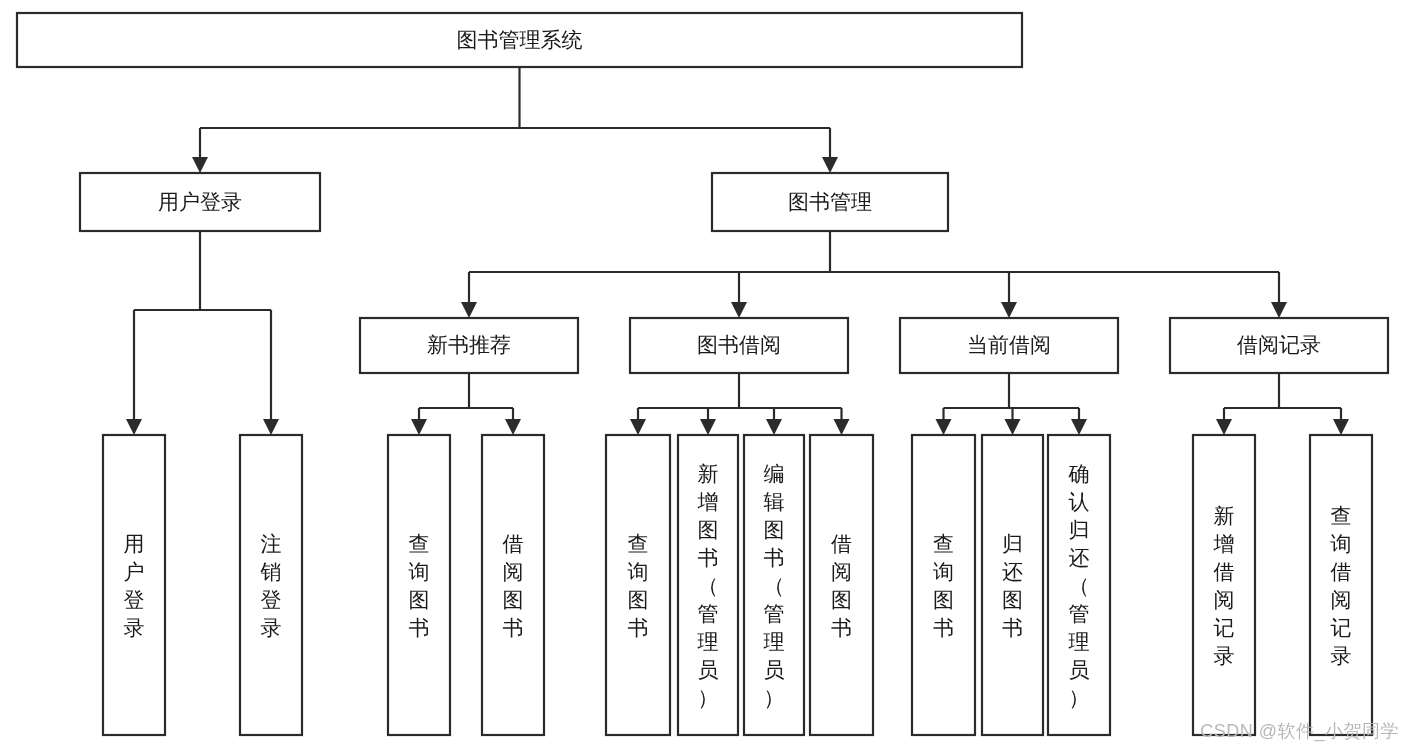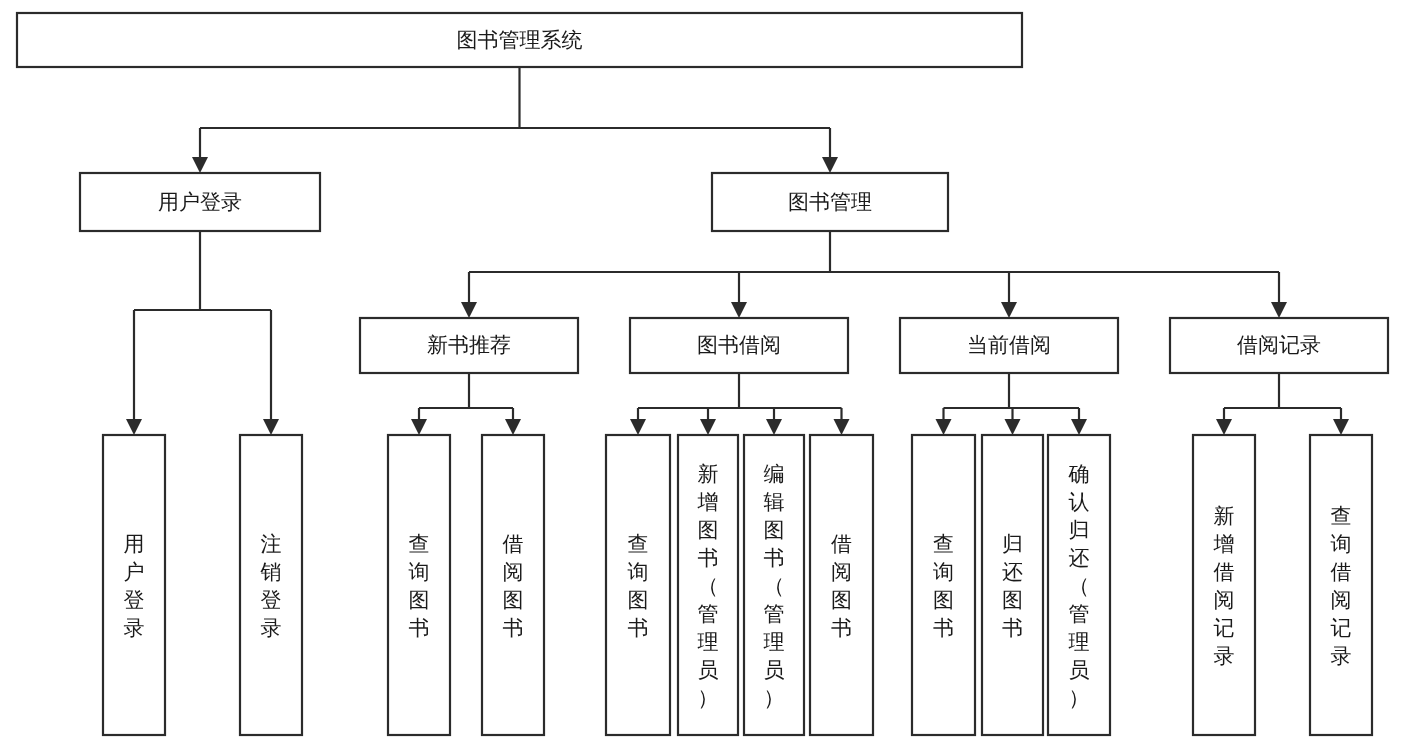--- a/index.html
+++ b/index.html
@@ -203,14 +203,15 @@
           <rect x="1193" y="435" width="62" height="300" class="node-box"></rect>
           <text x="1224" y="522.84" class="node-label-v"><tspan x="1224" dy="0">新</tspan><tspan x="1224" dy="28">增</tspan><tspan x="1224" dy="28">借</tspan><tspan x="1224" dy="28">阅</tspan><tspan x="1224" dy="28">记</tspan><tspan x="1224" dy="28">录</tspan></text>
         </g>
         <g>
           <rect x="1310" y="435" width="62" height="300" class="node-box"></rect>
           <text x="1341" y="522.84" class="node-label-v"><tspan x="1341" dy="0">查</tspan><tspan x="1341" dy="28">询</tspan><tspan x="1341" dy="28">借</tspan><tspan x="1341" dy="28">阅</tspan><tspan x="1341" dy="28">记</tspan><tspan x="1341" dy="28">录</tspan></text>
         </g>
       </g>
   </svg>
 
+  <div class="watermark">CSDN @软件_小贺同学</div>
 
 </div>
 
 </body></html>

